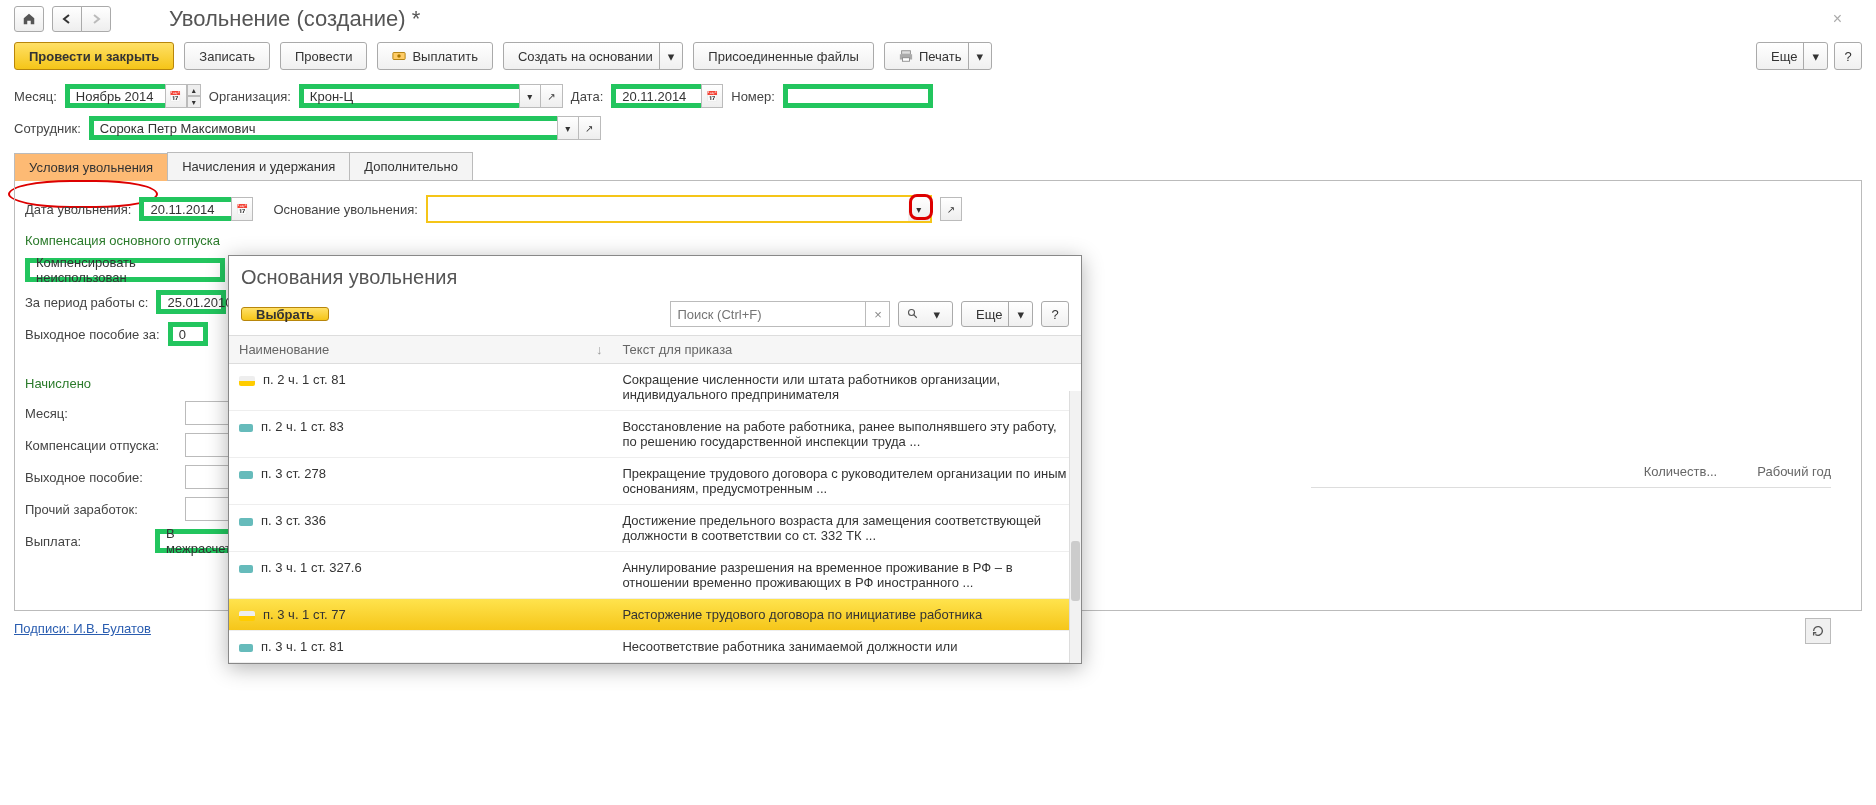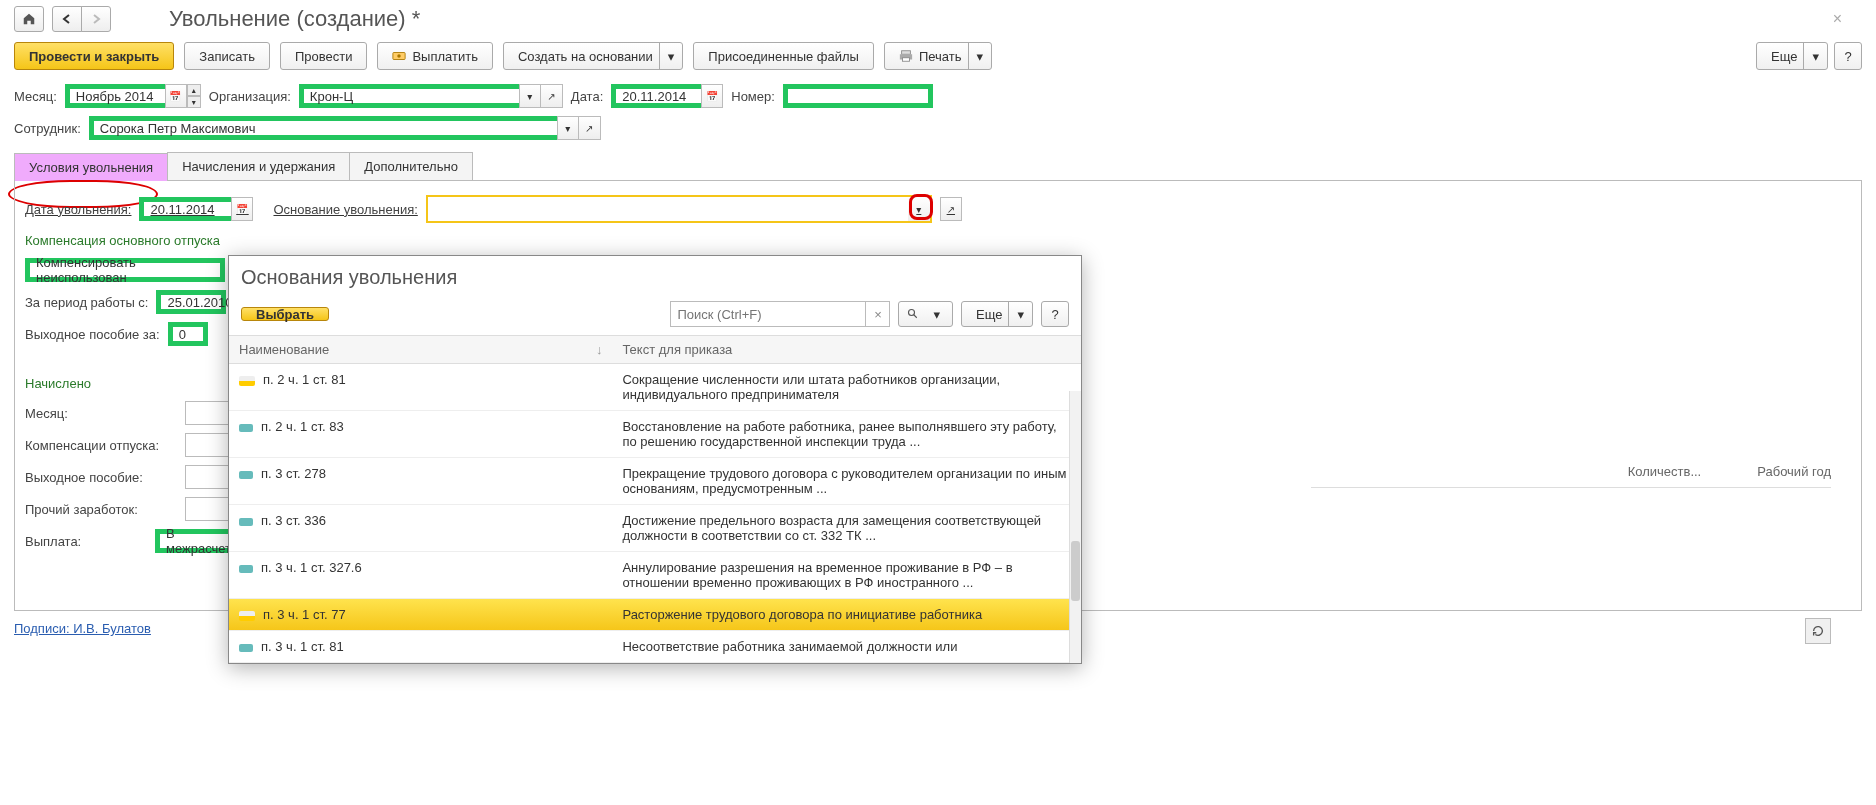--- a/index.html
+++ b/index.html
@@ -25,21 +25,21 @@
 .input { height: 24px; border: 5px solid #22c55e; background: #fff; padding: 0 6px; display: inline-flex; align-items: center; }
 .input-combo { display: inline-flex; }
 .input-combo .input { border-right: none; }
 .combo-btn { width: 22px; height: 24px; border: 1px solid #bbb; background: linear-gradient(#fff,#eee); display: inline-flex; align-items: center; justify-content: center; font-size: 10px; cursor: pointer; }
 .combo-btn + .combo-btn { border-left: none; }
 .spin { display: inline-flex; flex-direction: column; }
 .spin .sp { width: 14px; height: 12px; border: 1px solid #bbb; font-size: 8px; display:flex;align-items:center;justify-content:center; background:#eee; cursor:pointer;}
 
 .tabs { display: flex; border-bottom: 1px solid #bbb; margin: 8px 14px 0 14px; }
 .tab { padding: 6px 14px; border: 1px solid #bbb; border-bottom: none; background: #f4f4f4; margin-right: -1px; cursor: pointer; }
-.tab.active { background: #f0abfc; position: relative; top: 1px; }
+.tab.active { background: #fdba74; position: relative; top: 1px; }
 .tab-highlight { position: absolute; border: 2px solid #d00; border-radius: 50%/60%; width: 150px; height: 28px; left: 8px; top: 180px; pointer-events: none; }
 
 .tab-content { border: 1px solid #bbb; border-top: none; margin: 0 14px 10px 14px; padding: 10px; }
 .section-green { color: #2a7a2a; font-size: 13px; padding: 6px 0; }
 .numcell { width: 120px; text-align: right; padding-right: 6px; }
 .amount-row { display: flex; align-items: center; gap: 10px; padding: 4px 0; }
 .amount-input { width: 120px; height: 24px; border: 1px solid #bbb; background: #fff; text-align: right; padding: 0 6px; }
 .pencil { color: #4a4; font-size: 14px; cursor: pointer; }
 .link { color: #2a5db0; text-decoration: underline; cursor: pointer; }
 
@@ -67,21 +67,21 @@
 .popup-table tr.sel { background: linear-gradient(#ffe34d,#f5c518); }
 .row-icon { display:inline-block; width:14px; height:8px; background:#6bb; border-radius:2px; margin-right: 8px; vertical-align: middle;}
 .row-icon.yellow { width: 16px; height: 10px; background: linear-gradient(#eee 50%, #fc0 50%); }
 .col-name { width: 45%; }
 .sort-arrow { float: right; color: #999; }
 .scroll-track { position:absolute; right:0; top:56px; bottom:0; width:12px; background:#f2f2f2; border-left:1px solid #ddd;}
 .scroll-thumb { position:absolute; top:150px; height:60px; left:1px; right:1px; background:#ccc; border-radius:3px;}
 
 
 .summary-right { position: absolute; right: 30px; top: 275px; width: 520px; }
-.sum-header { display: flex; gap: 56px; padding: 8px 0; color: #666; border-bottom: 1px solid #ddd;}
+.sum-header { display: flex; gap: 40px; padding: 8px 0; color: #666; border-bottom: 1px solid #ddd;}
 .sum-val-row { display:flex; justify-content: flex-end; align-items:center; gap:12px; padding: 8px 0;}
 .sum-note { color: #b38600; font-size: 13px; padding: 8px 0; }
 .lbl-right {text-align:right;}
 
 svg { display: block; }
 </style>
 </head>
 <body>
 
 <div class="topbar">
@@ -175,21 +175,21 @@
 </div>
 
 <div class="tabs">
   <div class="tab active">Условия увольнения</div>
   <div class="tab">Начисления и удержания</div>
   <div class="tab">Дополнительно</div>
 </div>
 <div class="tab-highlight"></div>
 
 <div class="tab-content" style="position:relative; min-height: 430px;">
-  <div class="form-row" style="padding-left:0; position:relative;text-decoration:underline;">
+  <div class="form-row" style="padding-left:0; position:relative;">
     <span class="lbl">Дата увольнения:</span>
     <div class="input-combo">
       <div class="input" style="width:92px">20.11.2014</div>
       <div class="combo-btn">📅</div>
     </div>
     <span class="lbl" style="margin-left:12px">Основание увольнения:</span>
     <div class="input-combo reason-highlight" style="position:relative">
       <div class="input" style="width:480px;border:none"></div>
       <div class="combo-btn" style="border:none">▾</div>
       <div class="red-square" style="left:481px;top:-3px;"></div>

